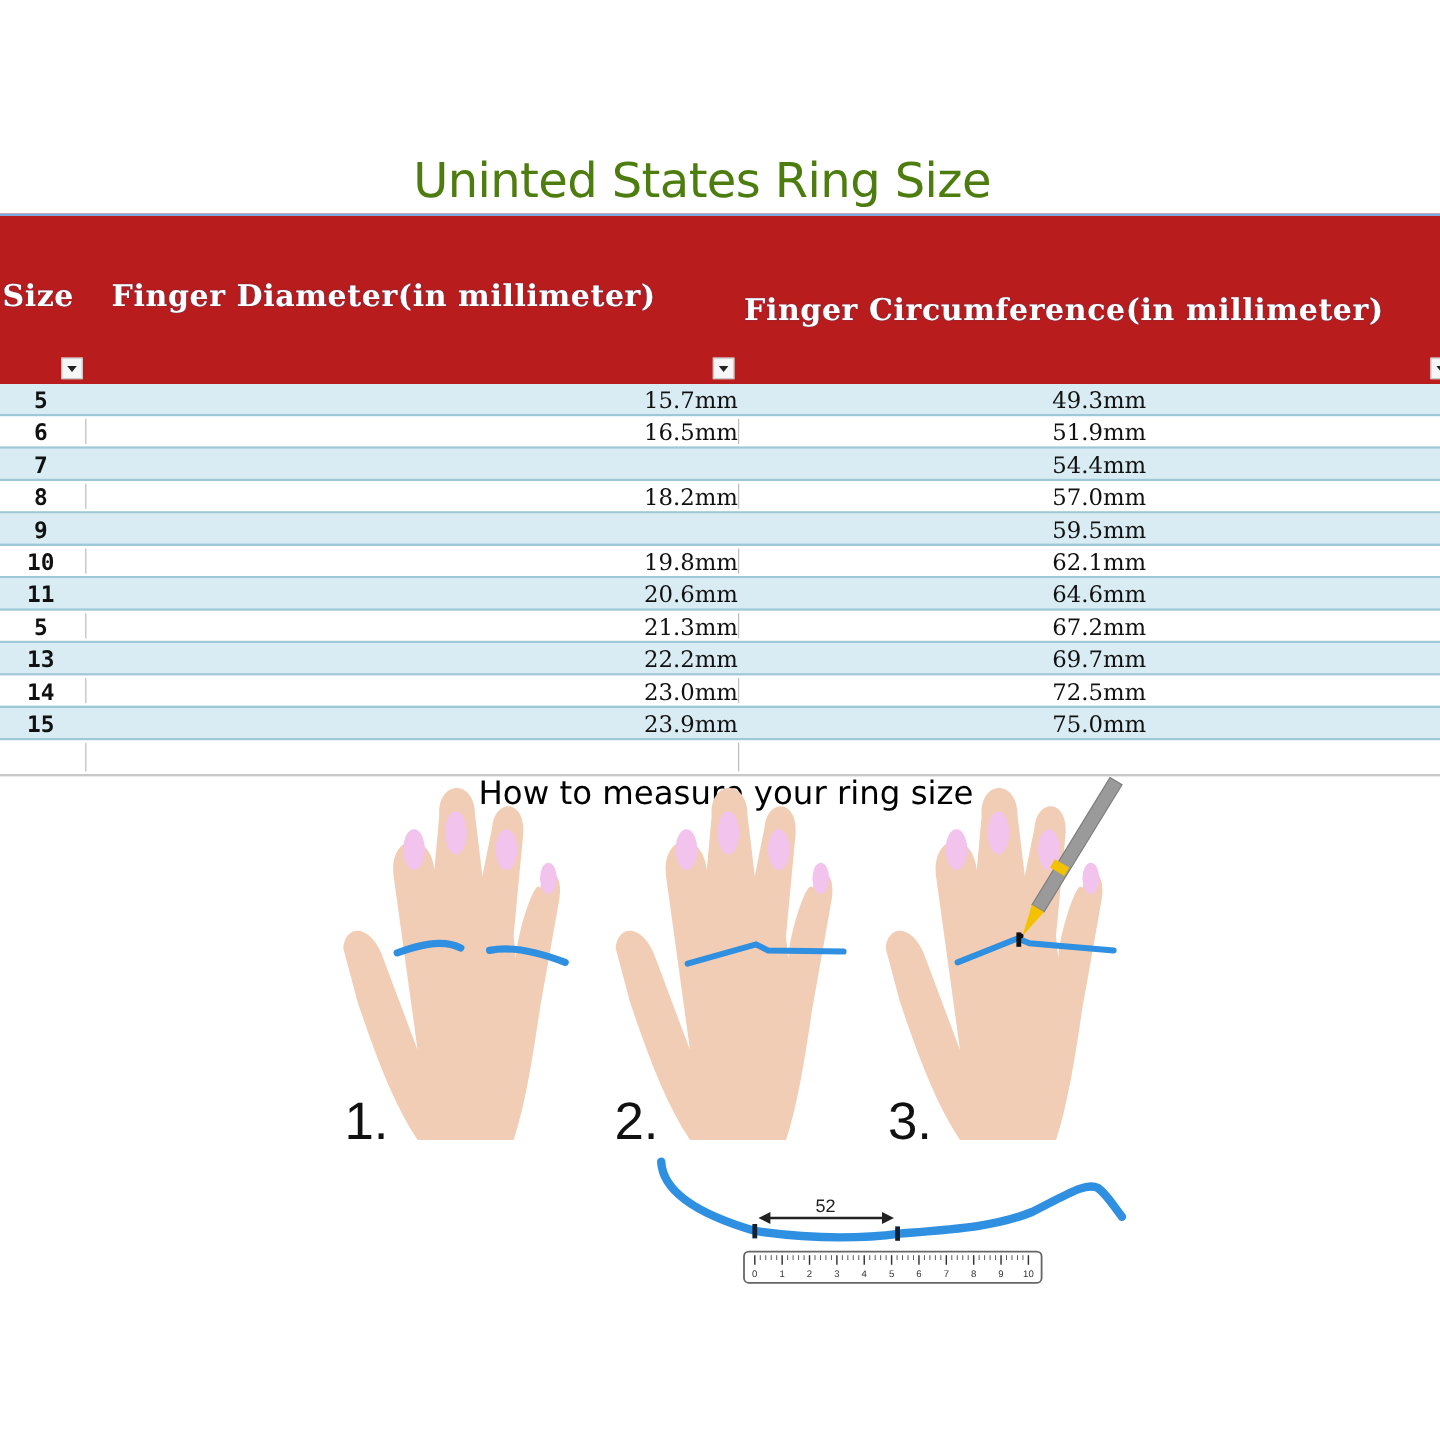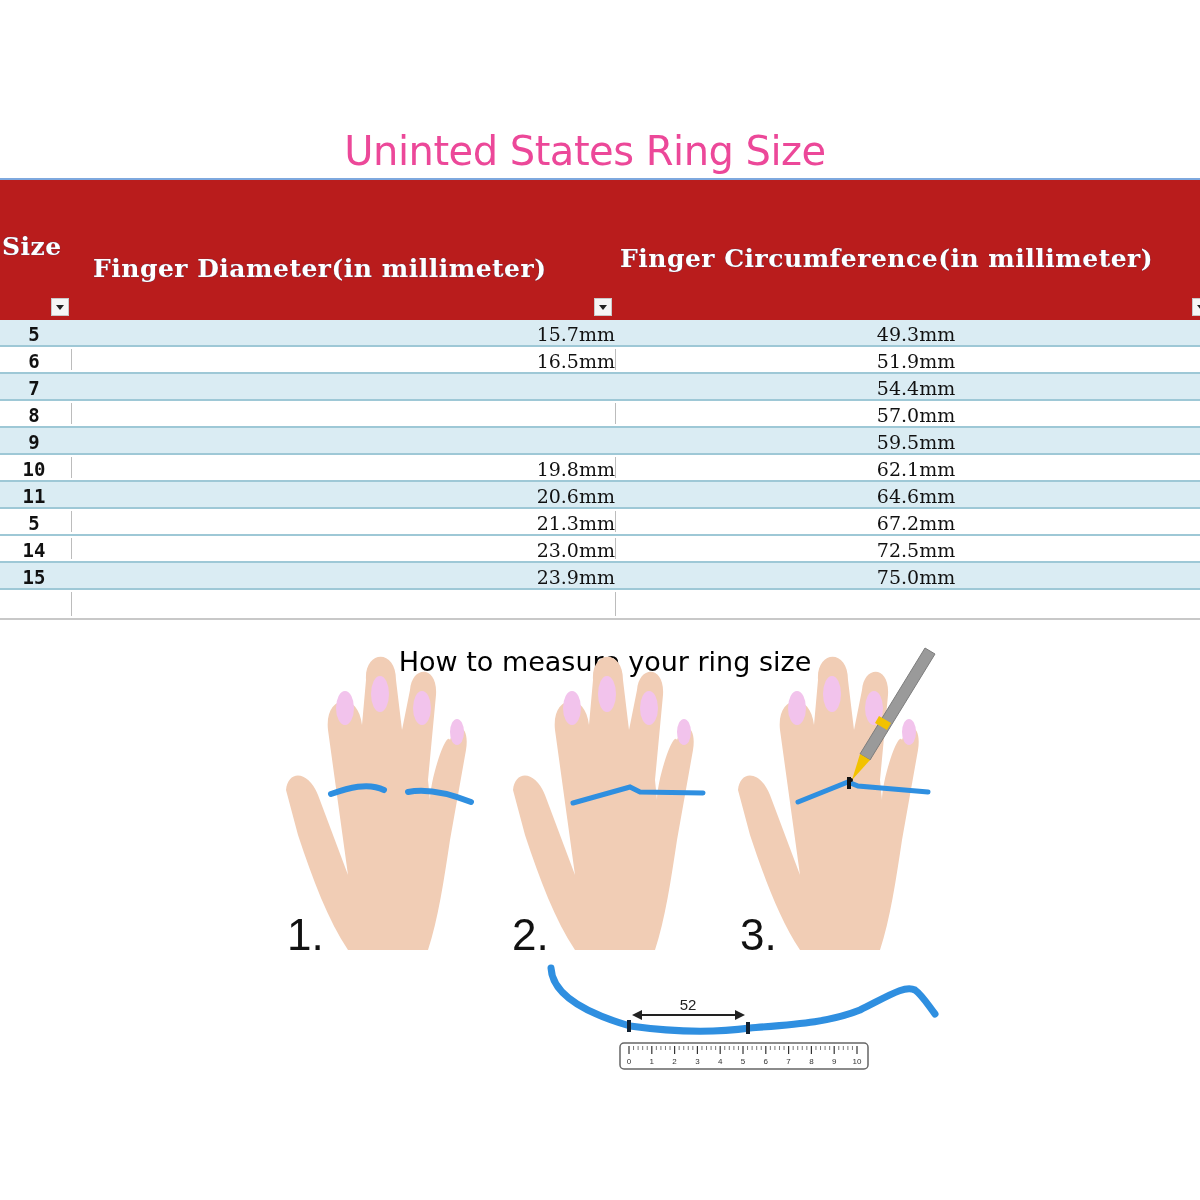--- a/index.html
+++ b/index.html
@@ -2,36 +2,36 @@
 <html><head>
   <meta charset="utf-8">
   <style>
     html, body { margin: 0; padding: 0; }
     body {
       width: 1200px; height: 1200px; background: #ffffff; position: relative; overflow: hidden;
       font-family: "DejaVu Sans", sans-serif;
     }
     .title {
       position: absolute; left: 0; top: 124px; width: 1170px; text-align: center;
-      font-family: "DejaVu Sans", sans-serif; font-size: 40px; color: #ec4899;
+      font-family: "DejaVu Sans", sans-serif; font-size: 40px; color: #4d7c0f;
       letter-spacing: -0.5px; line-height: 54px;
     }
     .table-wrap { position: absolute; left: 0; top: 178px; width: 1200px; }
     .thead {
       height: 140px; background: #b91c1c; position: relative;
       border-top: 2px solid #7ea8de;
     }
     .th {
       position: absolute; top: 52px; color: #ffffff;
       font-family: "DejaVu Serif", serif; font-weight: bold; font-size: 25px;
       white-space: nowrap; letter-spacing: 0.5px;
       text-shadow: 0 0 1px #2b4f85;
     }
     .th.size { left: 2px; }
-    .th.dia { left: 93px; margin-top: 22px; }
+    .th.dia { left: 93px; }
     .th.circ { left: 620px; margin-top: 12px; }
     .filter-btn {
       position: absolute; top: 118px; width: 18px; height: 18px; background: #f6f6f6;
       border: 1px solid #c9c9c9; box-sizing: border-box; cursor: pointer;
     }
     .filter-btn::after {
       content: ""; position: absolute; left: 4px; top: 6px;
       border-left: 4px solid transparent; border-right: 4px solid transparent; border-top: 5px solid #222;
     }
     .row {
@@ -81,38 +81,40 @@
         <span class="vline2"></span>
         <span class="cell size">6</span>
         <span class="cell dia">16.5mm</span>
         <span class="cell circ">51.9mm</span>
       </div>
       <div class="row odd"><span class="vline1"></span><span class="vline2"></span><span class="cell size">7</span><span class="cell circ">54.4mm</span></div>
       <div class="row even">
         <span class="vline1"></span>
         <span class="vline2"></span>
         <span class="cell size">8</span>
+        <span class="cell dia">18.2mm</span>
         <span class="cell circ">57.0mm</span>
       </div>
       <div class="row odd"><span class="vline1"></span><span class="vline2"></span><span class="cell size">9</span><span class="cell circ">59.5mm</span></div>
       <div class="row even">
         <span class="vline1"></span>
         <span class="vline2"></span>
         <span class="cell size">10</span>
         <span class="cell dia">19.8mm</span>
         <span class="cell circ">62.1mm</span>
       </div>
       <div class="row odd"><span class="vline1"></span><span class="vline2"></span><span class="cell size">11</span><span class="cell dia">20.6mm</span><span class="cell circ">64.6mm</span></div>
       <div class="row even">
         <span class="vline1"></span>
         <span class="vline2"></span>
         <span class="cell size">5</span>
         <span class="cell dia">21.3mm</span>
         <span class="cell circ">67.2mm</span>
       </div>
+      <div class="row odd"><span class="vline1"></span><span class="vline2"></span><span class="cell size">13</span><span class="cell dia">22.2mm</span><span class="cell circ">69.7mm</span></div>
       <div class="row even">
         <span class="vline1"></span>
         <span class="vline2"></span>
         <span class="cell size">14</span>
         <span class="cell dia">23.0mm</span>
         <span class="cell circ">72.5mm</span>
       </div>
       <div class="row odd"><span class="vline1"></span><span class="vline2"></span><span class="cell size">15</span><span class="cell dia">23.9mm</span><span class="cell circ">75.0mm</span></div>
     </div>
   <div class="row blank">

